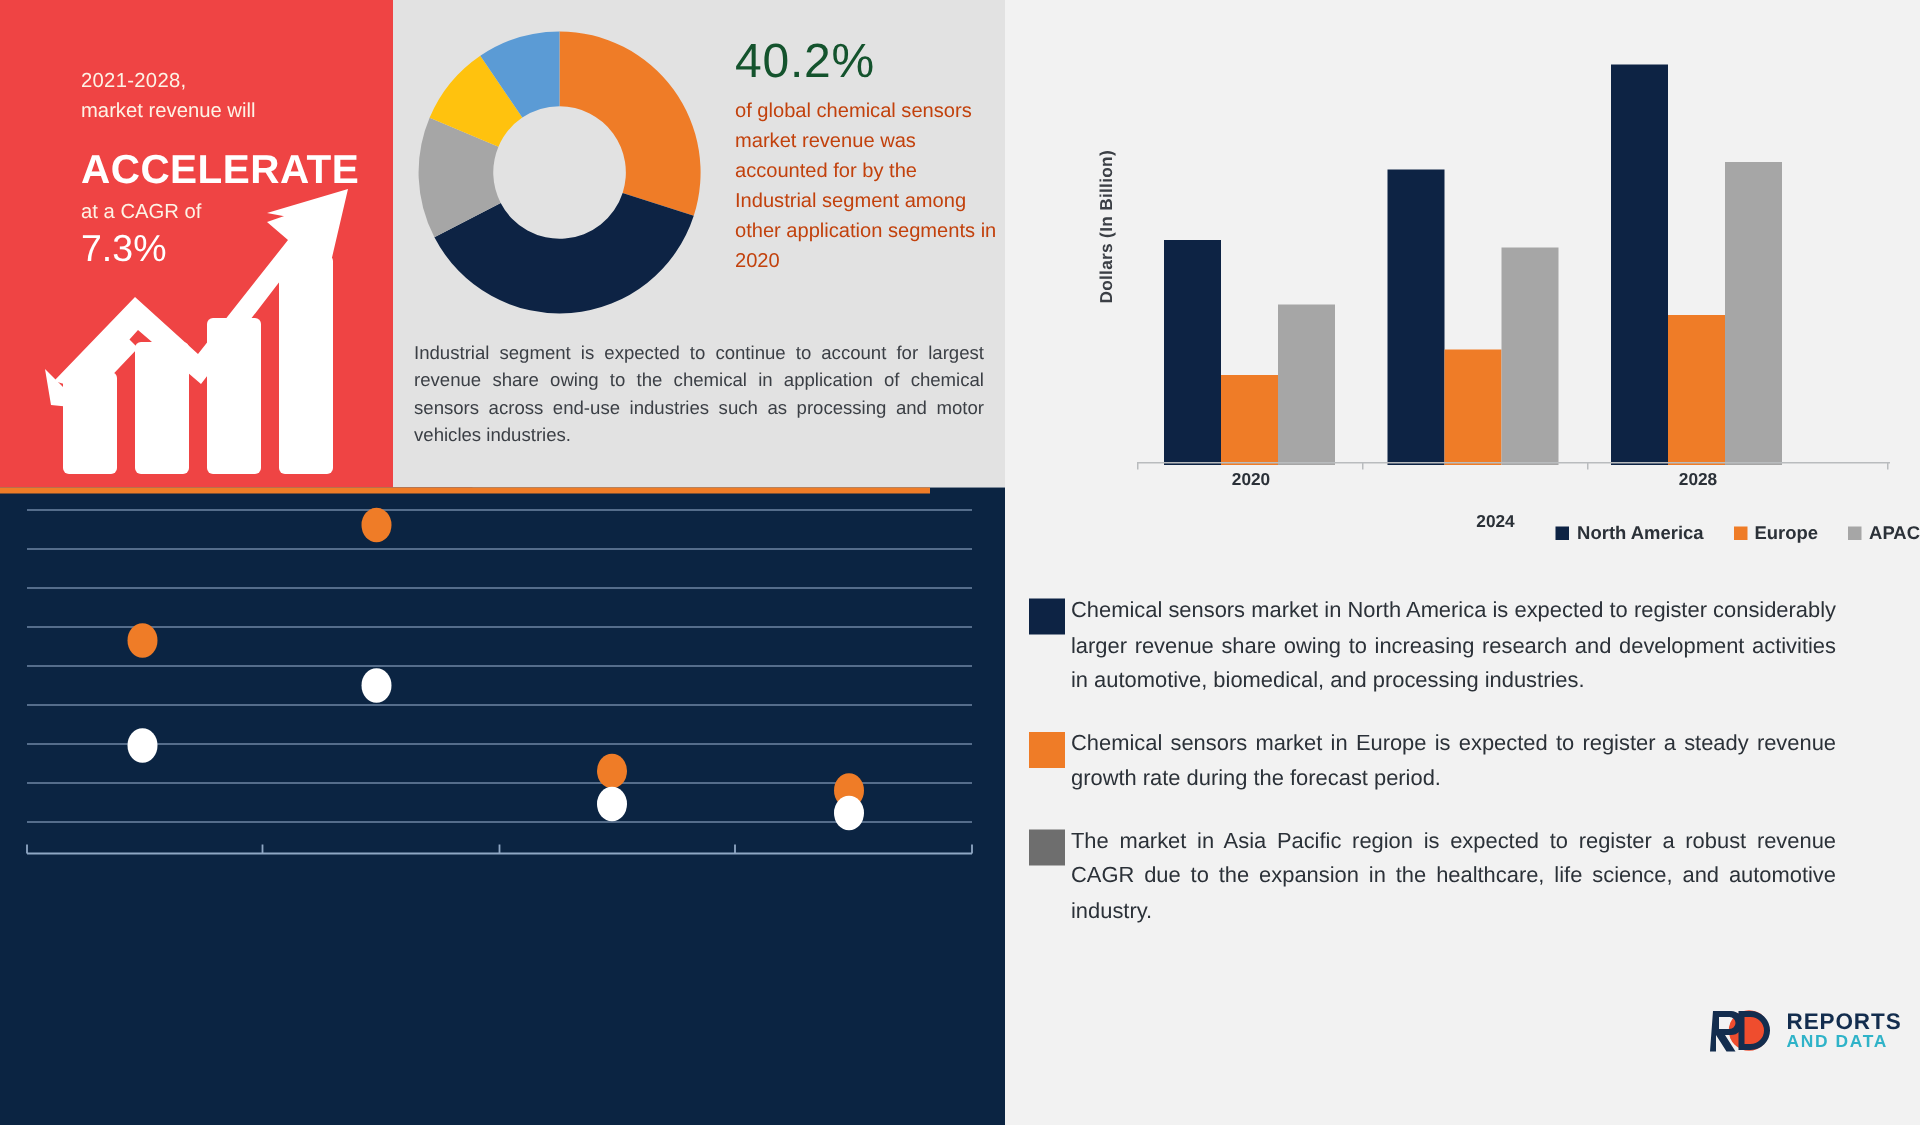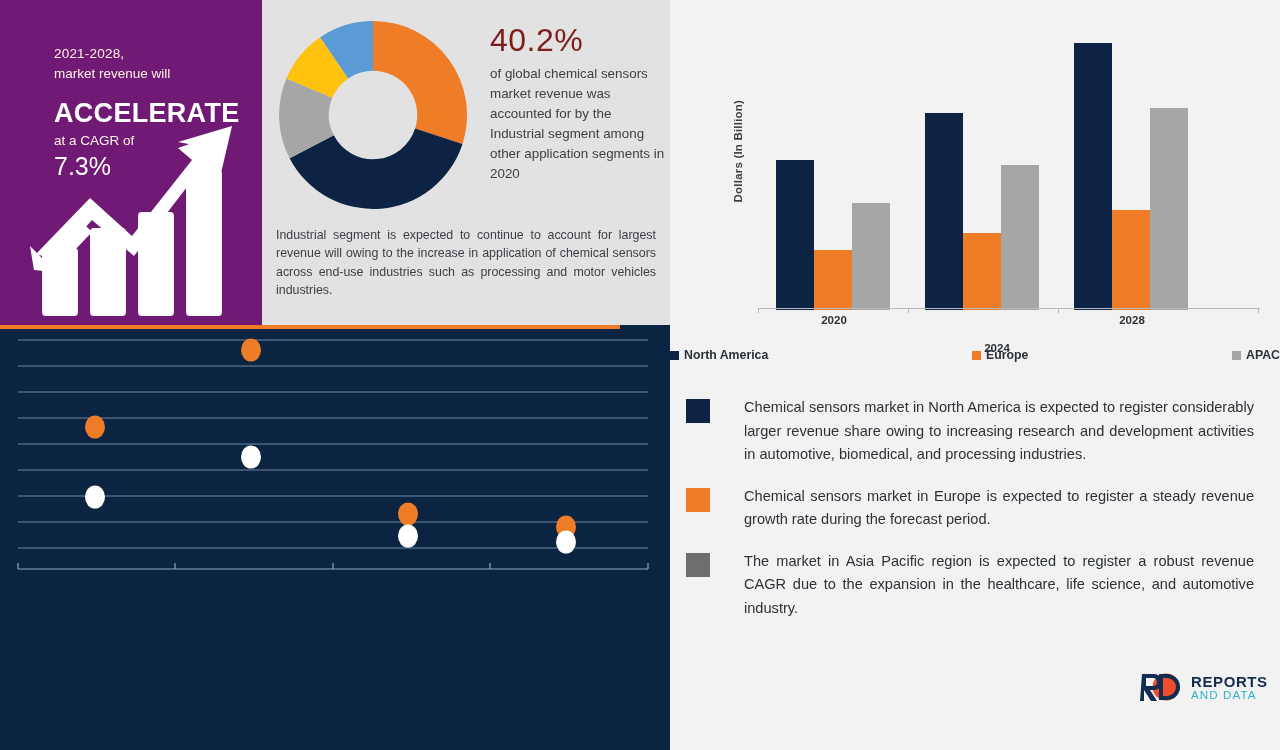--- a/index.html
+++ b/index.html
@@ -12,44 +12,44 @@
   }
 
   
   #left-column {
     position: absolute; left: 0; top: 0; width: 670px; height: 750px;
   }
 
   
   #cagr-panel {
     position: absolute; left: 0; top: 0; width: 315px; height: 325px;
-    background: #701a75;
+    background: #ef4444;
     overflow: hidden;
   }
   #cagr-text { position: absolute; left: 54px; top: 44px; color: #ffffff; }
   #cagr-years { font-size: 13.5px; letter-spacing: .2px; line-height: 20px; color:#fdf3e6;}
   #cagr-line2 { font-size: 13.5px; line-height: 20px; color:#fdf3e6; }
   #cagr-accelerate {
     font-size: 27px; font-weight: bold; letter-spacing: .3px;
     line-height: 34px; color: #ffffff; margin-top: 12px;
   }
   #cagr-line4 { font-size: 13.5px; line-height: 20px; color:#fdf3e6; margin-top:1px;}
   #cagr-value { font-size: 25px; font-weight: normal; color: #ffffff; line-height: 30px; }
   #growth-arrow-icon { position: absolute; left: 28px; top: 120px; }
 
   
   #share-panel {
     position: absolute; left: 262px; top: 0; width: 408px; height: 325px;
     background: #e2e2e2;
   }
   #donut-wrap { position: absolute; left: 10px; top: 14px; width: 202px; height: 202px; }
   #share-callout { position: absolute; left: 228px; top: 20px; width: 176px; }
-  #share-pct { font-size: 32px; color: #7f1d1d; line-height: 40px; letter-spacing:.5px;}
+  #share-pct { font-size: 32px; color: #14532d; line-height: 40px; letter-spacing:.5px;}
   #share-desc {
-    font-size: 13.4px; color: #404040; line-height: 20px; margin-top: 4px;
+    font-size: 13.4px; color: #c2410c; line-height: 20px; margin-top: 4px;
   }
   #share-note {
     position: absolute; left: 14px; top: 226px; width: 380px;
     font-size: 12.4px; color: #3b3f45; line-height: 18.3px; text-align: justify;
   }
 
   
   #dotplot-panel {
     position: absolute; left: 0; top: 325px; width: 670px; height: 425px;
     background: #0c2749;
@@ -77,40 +77,40 @@
   #bar-axis-line {
     position: absolute; left: 88px; top: 308px; width: 502px; height: 1px; background: #b9bcbe;
   }
   .tick { position:absolute; top:308px; width:1px; height:5px; background:#b9bcbe; }
   .bar-group-label {
     position: absolute; top: 314px; font-size: 11.5px; font-weight: bold;
     color: #2b3138; text-align: center; width: 80px;
   }
   #bar-legend {
     position: absolute; left: 0; top: 348px; width: 610px;
-    display: flex; justify-content: space-between; align-items: center; gap: 3px;
+    display: flex; justify-content: flex-end; align-items: center; gap: 20px;
   }
   .bar-legend-item { display: flex; align-items: center; gap: 5px; }
   .bar-legend-swatch { width: 9px; height: 9px; display: block; }
   .bar-legend-label { font-size: 12.3px; font-weight: bold; color: #2b3138; }
 
   
   #region-notes { position: absolute; left: 686px; top: 396px; width: 570px; }
-  .region-note { display: flex; gap: 34px; margin-bottom: 18px; }
+  .region-note { display: flex; gap: 4px; margin-bottom: 18px; }
   .region-swatch { width: 24px; height: 24px; flex: 0 0 24px; margin-top: 3px; }
   .region-text {
     font-size: 14.6px; color: #2b3138; line-height: 23.5px; text-align: justify; width: 510px;
   }
 
   
   #logo { position: absolute; left: 1140px; top: 672px; display:flex; align-items:center; gap:7px;}
   #logo-mark { position: relative; width: 44px; height: 30px; }
   #logo-words { display: flex; flex-direction: column; line-height: 1; }
   #logo-reports { font-size: 15px; font-weight: bold; color: #132d4e; letter-spacing: .6px; }
-  #logo-andata { font-size: 11.6px; font-weight: normal; color: #2fb3c8; letter-spacing: 1.1px; margin-top:0;}
+  #logo-andata { font-size: 11.6px; font-weight: bold; color: #2fb3c8; letter-spacing: 1.1px; margin-top:0;}
 </style>
 </head>
 <body>
 
 <div id="left-column">
 
   <div id="cagr-panel">
     <svg id="growth-arrow-icon" width="212" height="200" viewBox="0 0 212 200">
       <g fill="#ffffff">
         <rect x="14" y="128" width="36" height="68" rx="4"></rect>
@@ -141,21 +141,21 @@
           <path fill="#a6a6a6" d="M -83.4 43.2 A 94 94 0 0 1 -86.6 -36.5 L -40.7 -17.2 A 44.2 44.2 0 0 0 -39.2 20.3 Z"></path>
           <path fill="#ffc20e" d="M -86.6 -36.5 A 94 94 0 0 1 -52.8 -77.8 L -24.8 -36.6 A 44.2 44.2 0 0 0 -40.7 -17.2 Z"></path>
           <path fill="#5b9bd5" d="M -52.8 -77.8 A 94 94 0 0 1 0 -94 L 0 -44.2 A 44.2 44.2 0 0 0 -24.8 -36.6 Z"></path>
         </g>
       </svg>
     </div>
     <div id="share-callout">
       <div id="share-pct">40.2%</div>
       <div id="share-desc">of global chemical sensors market revenue was accounted for by the Industrial segment among other application segments in 2020</div>
     </div>
-    <div id="share-note">Industrial segment is expected to continue to account for largest revenue will owing to the increase in application of chemical sensors across end-use industries such as processing and motor vehicles industries.</div>
+    <div id="share-note">Industrial segment is expected to continue to account for largest revenue share owing to the chemical in application of chemical sensors across end-use industries such as processing and motor vehicles industries.</div>
   </div>
 
   <div id="dotplot-panel">
     <div id="orange-strip"></div>
 
     <svg id="dot-chart" width="670" height="270" viewBox="0 0 670 270">
       <g stroke="#8fa7c4" stroke-width="1.1" opacity="0.75">
         <line x1="18" y1="15" x2="648" y2="15"></line>
         <line x1="18" y1="41" x2="648" y2="41"></line>
         <line x1="18" y1="67" x2="648" y2="67"></line>

